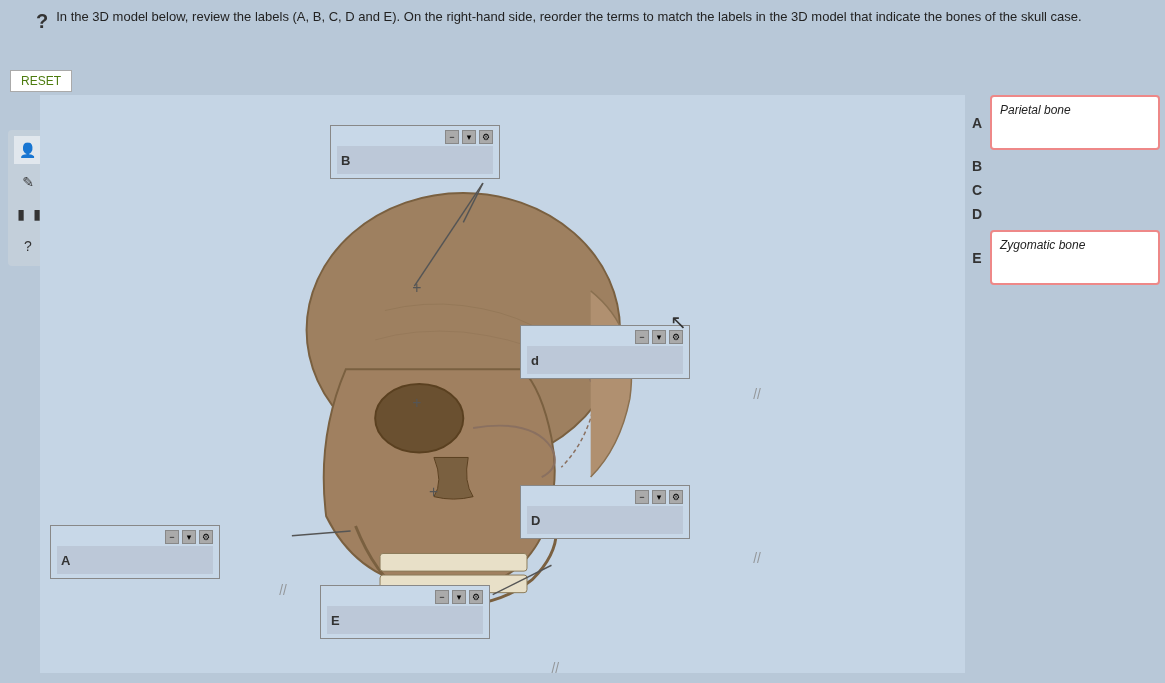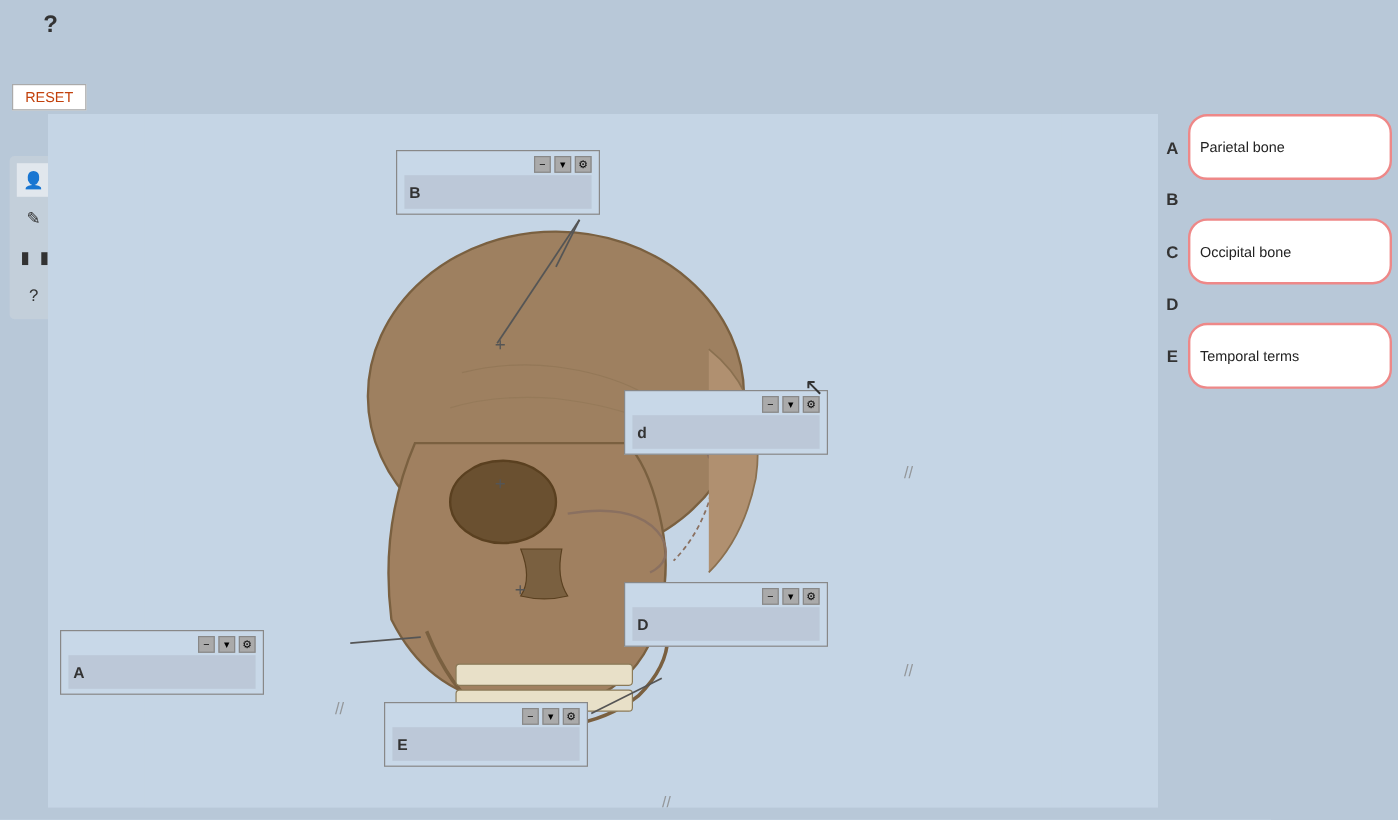--- a/index.html
+++ b/index.html
@@ -37,21 +37,21 @@
     
     .reset-btn {
       position: absolute;
       top: 70px;
       left: 10px;
       background: white;
       border: 1px solid #aaa;
       padding: 3px 10px;
       font-size: 12px;
       cursor: pointer;
-      color: #c2410c;
+      color: #4d7c0f;
     }
 
     
     .left-toolbar {
       position: absolute;
       top: 130px;
       left: 8px;
       display: flex;
       flex-direction: column;
       gap: 4px;
@@ -207,44 +207,45 @@
       font-size: 14px;
       font-weight: bold;
       color: #333;
       width: 14px;
       text-align: center;
     }
     .answer-box {
       flex: 1;
       background: white;
       border: 2px solid #e88;
-      border-radius: 16px;
+      border-radius: 4px;
       padding: 6px 8px;
       font-size: 12px;
       color: #222;
       min-height: 55px;
       display: flex;
-      align-items: center;
+      font-style: italic;
     }
 
     
     .cursor-icon {
       position: absolute;
       top: 215px;
       left: 630px;
       font-size: 20px;
       color: #333;
       pointer-events: none;
     }
   </style>
 </head>
 <body>
 
 <div class="instruction-area">
   <span class="question-mark">?</span>
+  <span class="instruction-text">In the 3D model below, review the labels (A, B, C, D and E). On the right-hand side, reorder the terms to match the labels in the 3D model that indicate the bones of the skull case.</span>
 </div>
 
 <button class="reset-btn">RESET</button>
 
 <div class="left-toolbar">
   <div class="toolbar-icon active">👤</div>
   <div class="toolbar-icon">✎</div>
   <div class="toolbar-double">
     <div class="toolbar-icon" style="width:14px;">▮</div>
     <div class="toolbar-icon" style="width:14px;">▮</div>
@@ -379,26 +380,23 @@
     <span class="answer-letter">A</span>
     <div class="answer-box">
       <span>Parietal bone</span>
     </div>
   </div>
   <div class="answer-row">
     <span class="answer-letter">B</span>
   </div>
   <div class="answer-row">
     <span class="answer-letter">C</span>
-    <div class="answer-box">
-      <span>Occipital bone</span>
-    </div>
   </div>
   <div class="answer-row">
     <span class="answer-letter">D</span>
   </div>
   <div class="answer-row">
     <span class="answer-letter">E</span>
     <div class="answer-box">
-      <span>Temporal terms</span>
+      <span>Zygomatic bone</span>
     </div>
   </div>
 </div>
 
 </body></html>

